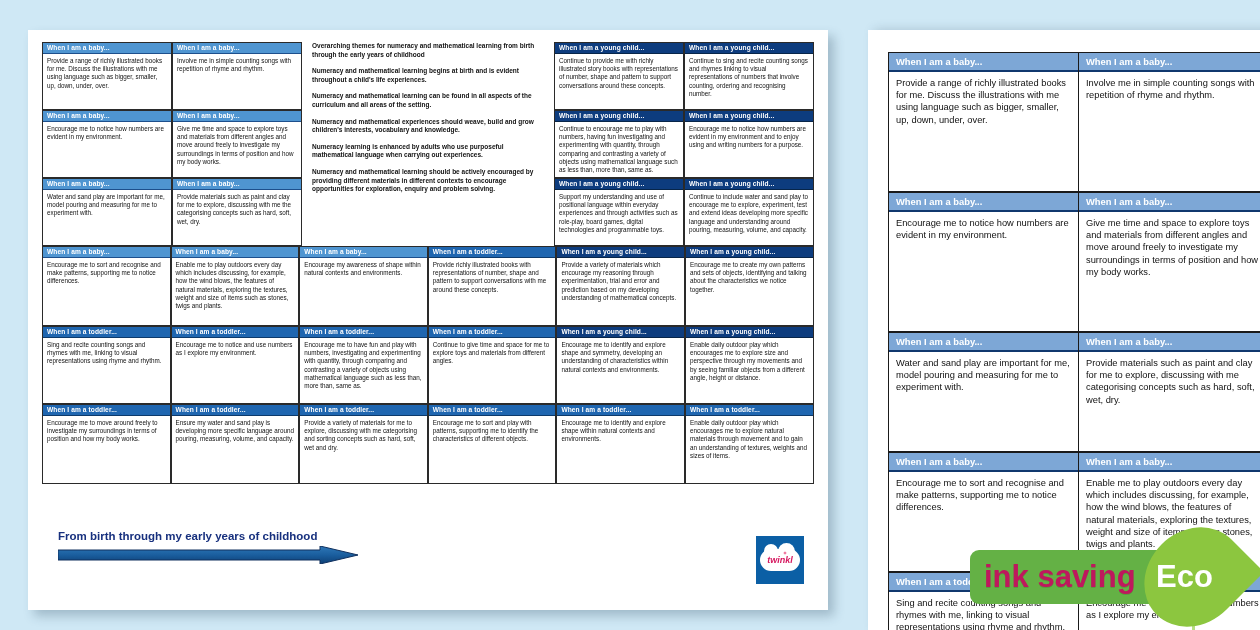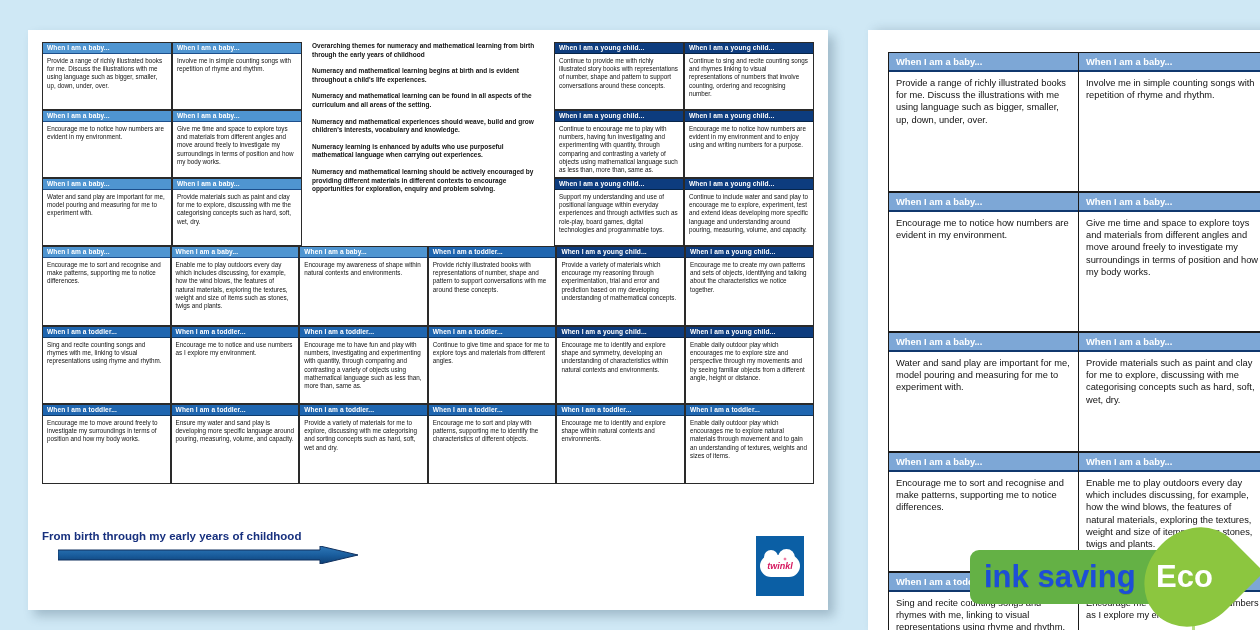--- a/index.html
+++ b/index.html
@@ -74,25 +74,26 @@
     color:#111;
     font-weight:bold;
   }
 
   
   .footer{
     position:absolute;left:14px;top:500px;width:772px;height:66px;
   }
   .footer .ftxt{
     font-size:11.5px;font-weight:bold;color:#17307e;
+    margin-left:16px;
   }
   .arrow-wrap{margin-top:4px;margin-left:16px;}
   .twinkl{
     position:absolute;right:10px;top:6px;
-    width:48px;height:60px;background:#0b5fa5;
+    width:48px;height:48px;background:#0b5fa5;
     display:flex;align-items:center;justify-content:center;text-align:center;
   }
   .twinkl .cloud{
     position:relative;width:40px;height:22px;background:#fff;border-radius:11px;
     display:flex;align-items:center;justify-content:center;
   }
   .twinkl .cloud:before{
     content:"";position:absolute;left:4px;top:-5px;width:14px;height:14px;background:#fff;border-radius:50%;
   }
   .twinkl .cloud:after{
@@ -152,21 +153,21 @@
     position:absolute;left:178px;top:0px;width:92px;height:106px;
     background:#8cc63f;
     border-radius:50% 6% 50% 50%;
     transform:rotate(45deg);
   }
   .eco .stem{
     position:absolute;left:222px;top:26px;width:3px;height:80px;background:#b8de84;
   }
   .eco .lbl{
     position:absolute;left:14px;top:36px;
-    font-size:31px;line-height:34px;color:#1d4ed8;font-weight:bold;
+    font-size:31px;line-height:34px;color:#be185d;font-weight:bold;
     text-shadow:0 1px 0 rgba(0,0,0,.12);
   }
   .eco .lbl2{
     position:absolute;left:186px;top:36px;
     font-size:31px;line-height:34px;color:#fff;font-weight:bold;
   }
 </style>
 </head>
 <body>
 

